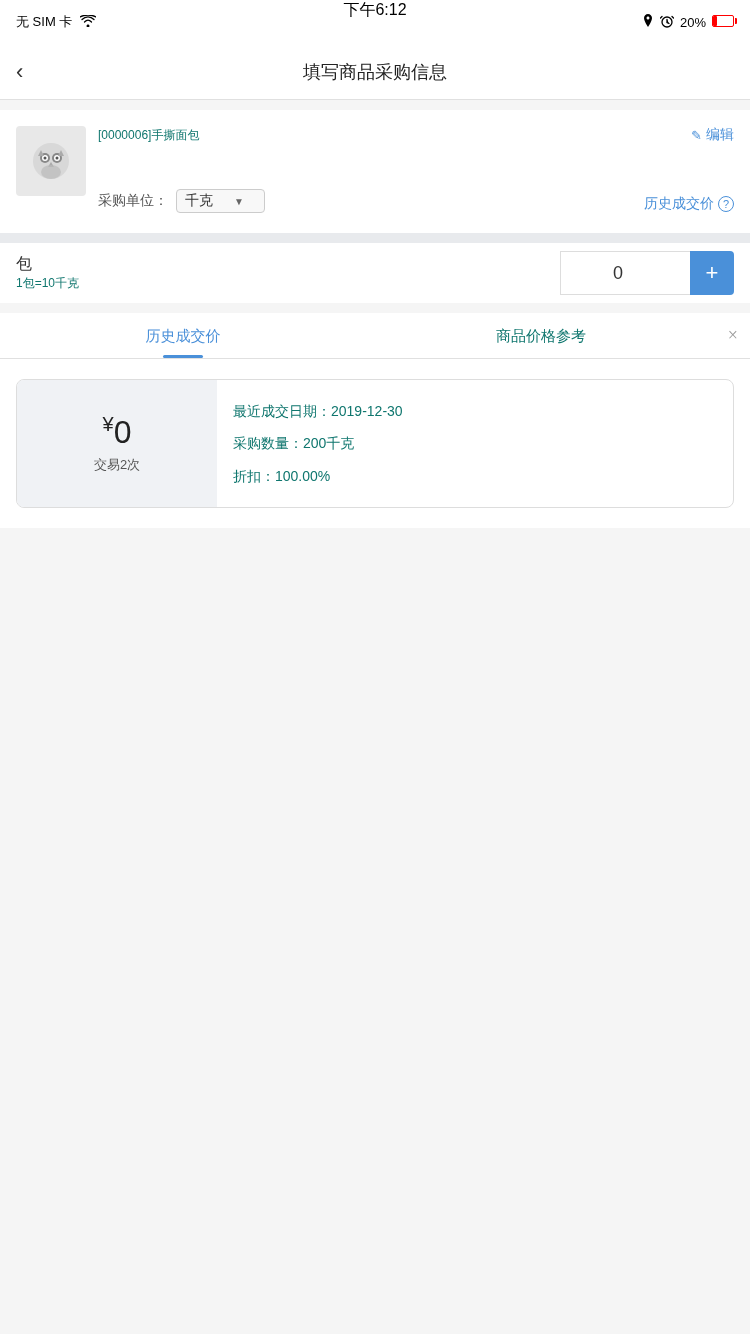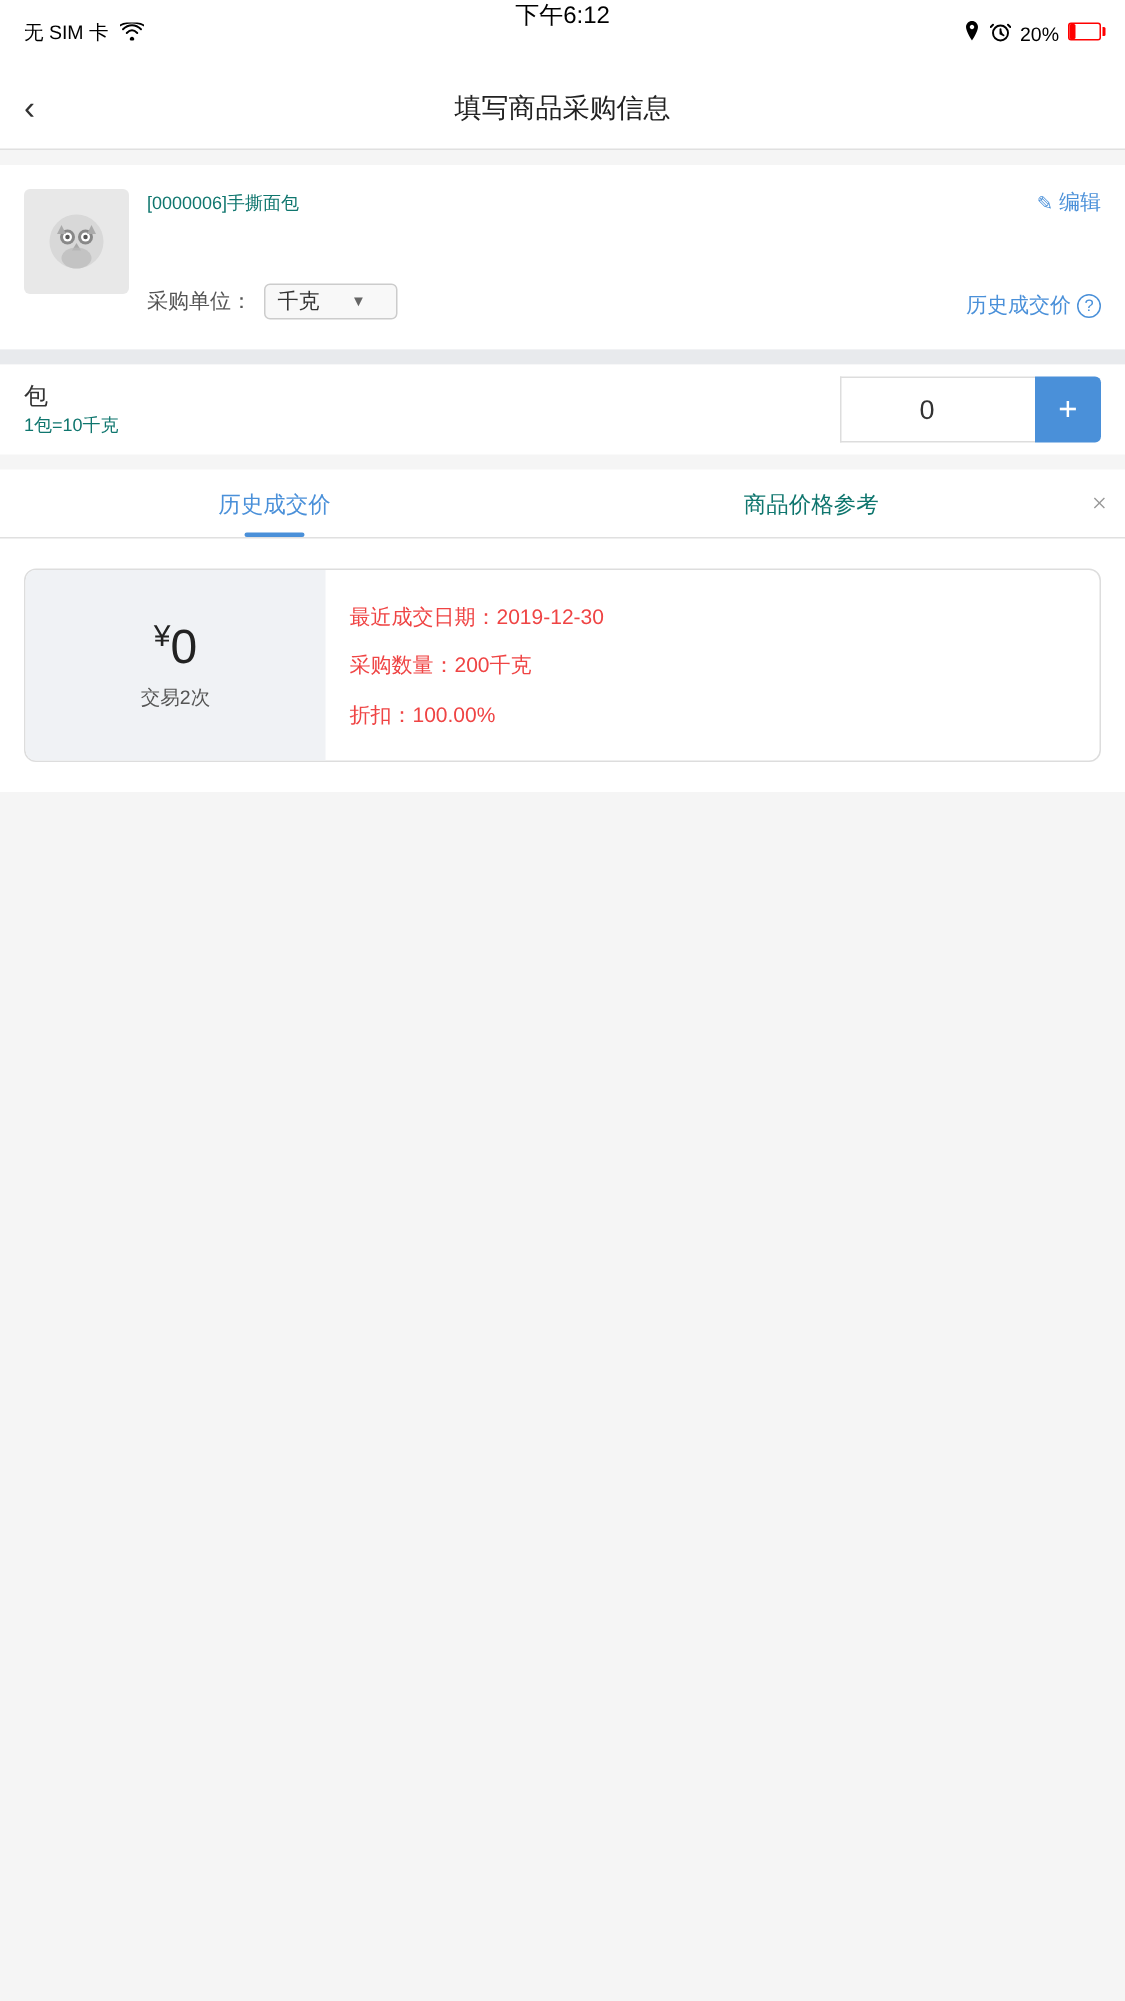--- a/index.html
+++ b/index.html
@@ -340,21 +340,21 @@
     .history-card-right {
       flex: 1;
       padding: 20px 16px;
       display: flex;
       flex-direction: column;
       gap: 10px;
       justify-content: center;
     }
     .history-detail-row {
       font-size: 14px;
-      color: #ef4444;
+      color: #0f766e;
       line-height: 1.6;
     }
 
     
     .empty-area {
       flex: 1;
       background: #f5f5f5;
       min-height: 500px;
     }
   </style>

